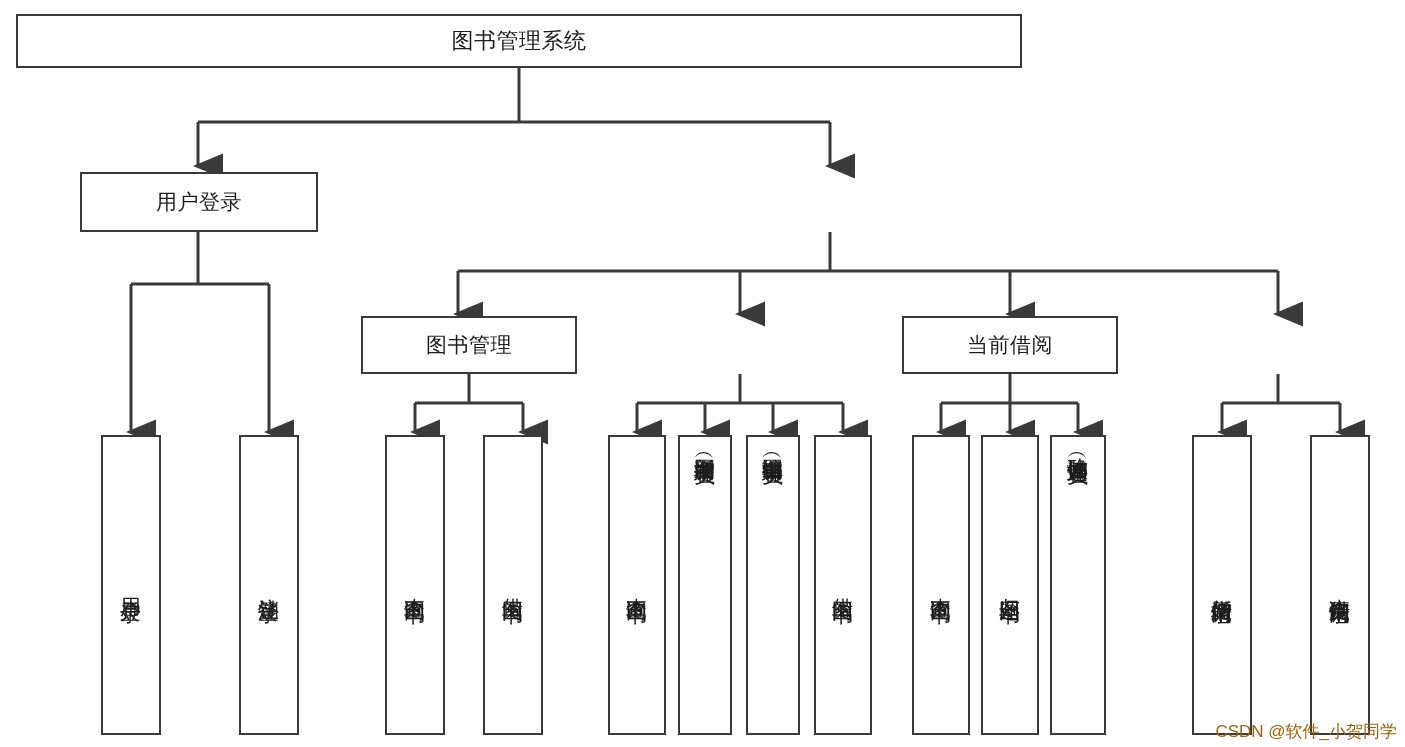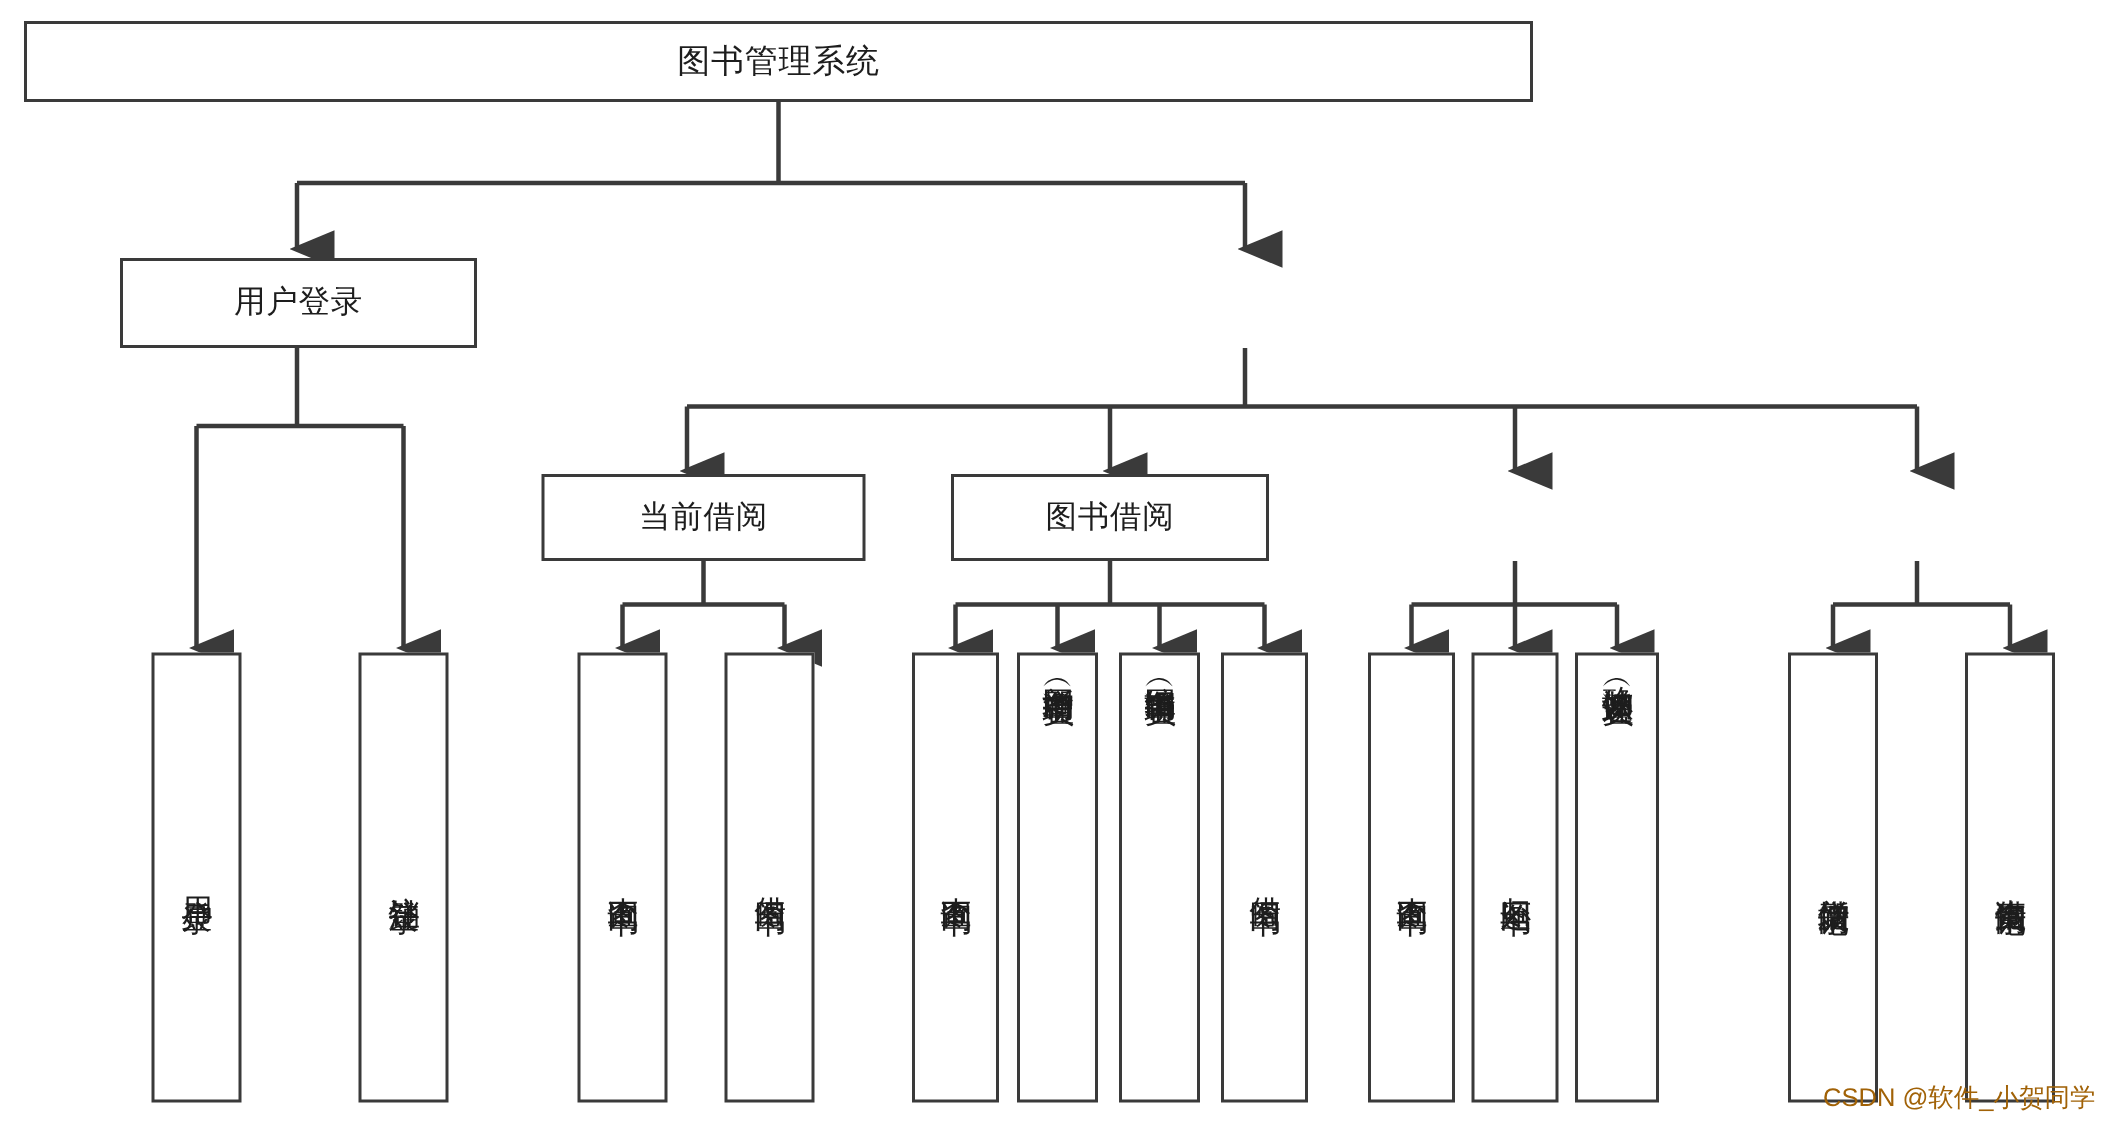--- a/index.html
+++ b/index.html
@@ -141,27 +141,27 @@
   <div class="node horiz root" style="left:16px; top:14px; width:1006px; height:54px;">
     <span class="label">图书管理系统</span>
   </div>
 
   <div class="node horiz" style="left:80px; top:172px; width:238px; height:60px;">
     <span class="label">用户登录</span>
   </div>
 
 
   <div class="node horiz" style="left:361px; top:316px; width:216px; height:58px;">
+    <span class="label">图书管理</span>
+  </div>
+
+
+  <div class="node horiz" style="left:902px; top:316px; width:216px; height:58px;">
     <span class="label">当前借阅</span>
   </div>
-
-  <div class="node horiz" style="left:634px; top:316px; width:212px; height:58px;">
-    <span class="label">图书借阅</span>
-  </div>
-
 
 
   <div class="node vert" style="left:101px; top:435px; width:60px; height:300px;">
     <span class="label">用户登录</span>
   </div>
 
   <div class="node vert" style="left:239px; top:435px; width:60px; height:300px;">
     <span class="label">注销登录</span>
   </div>
 

